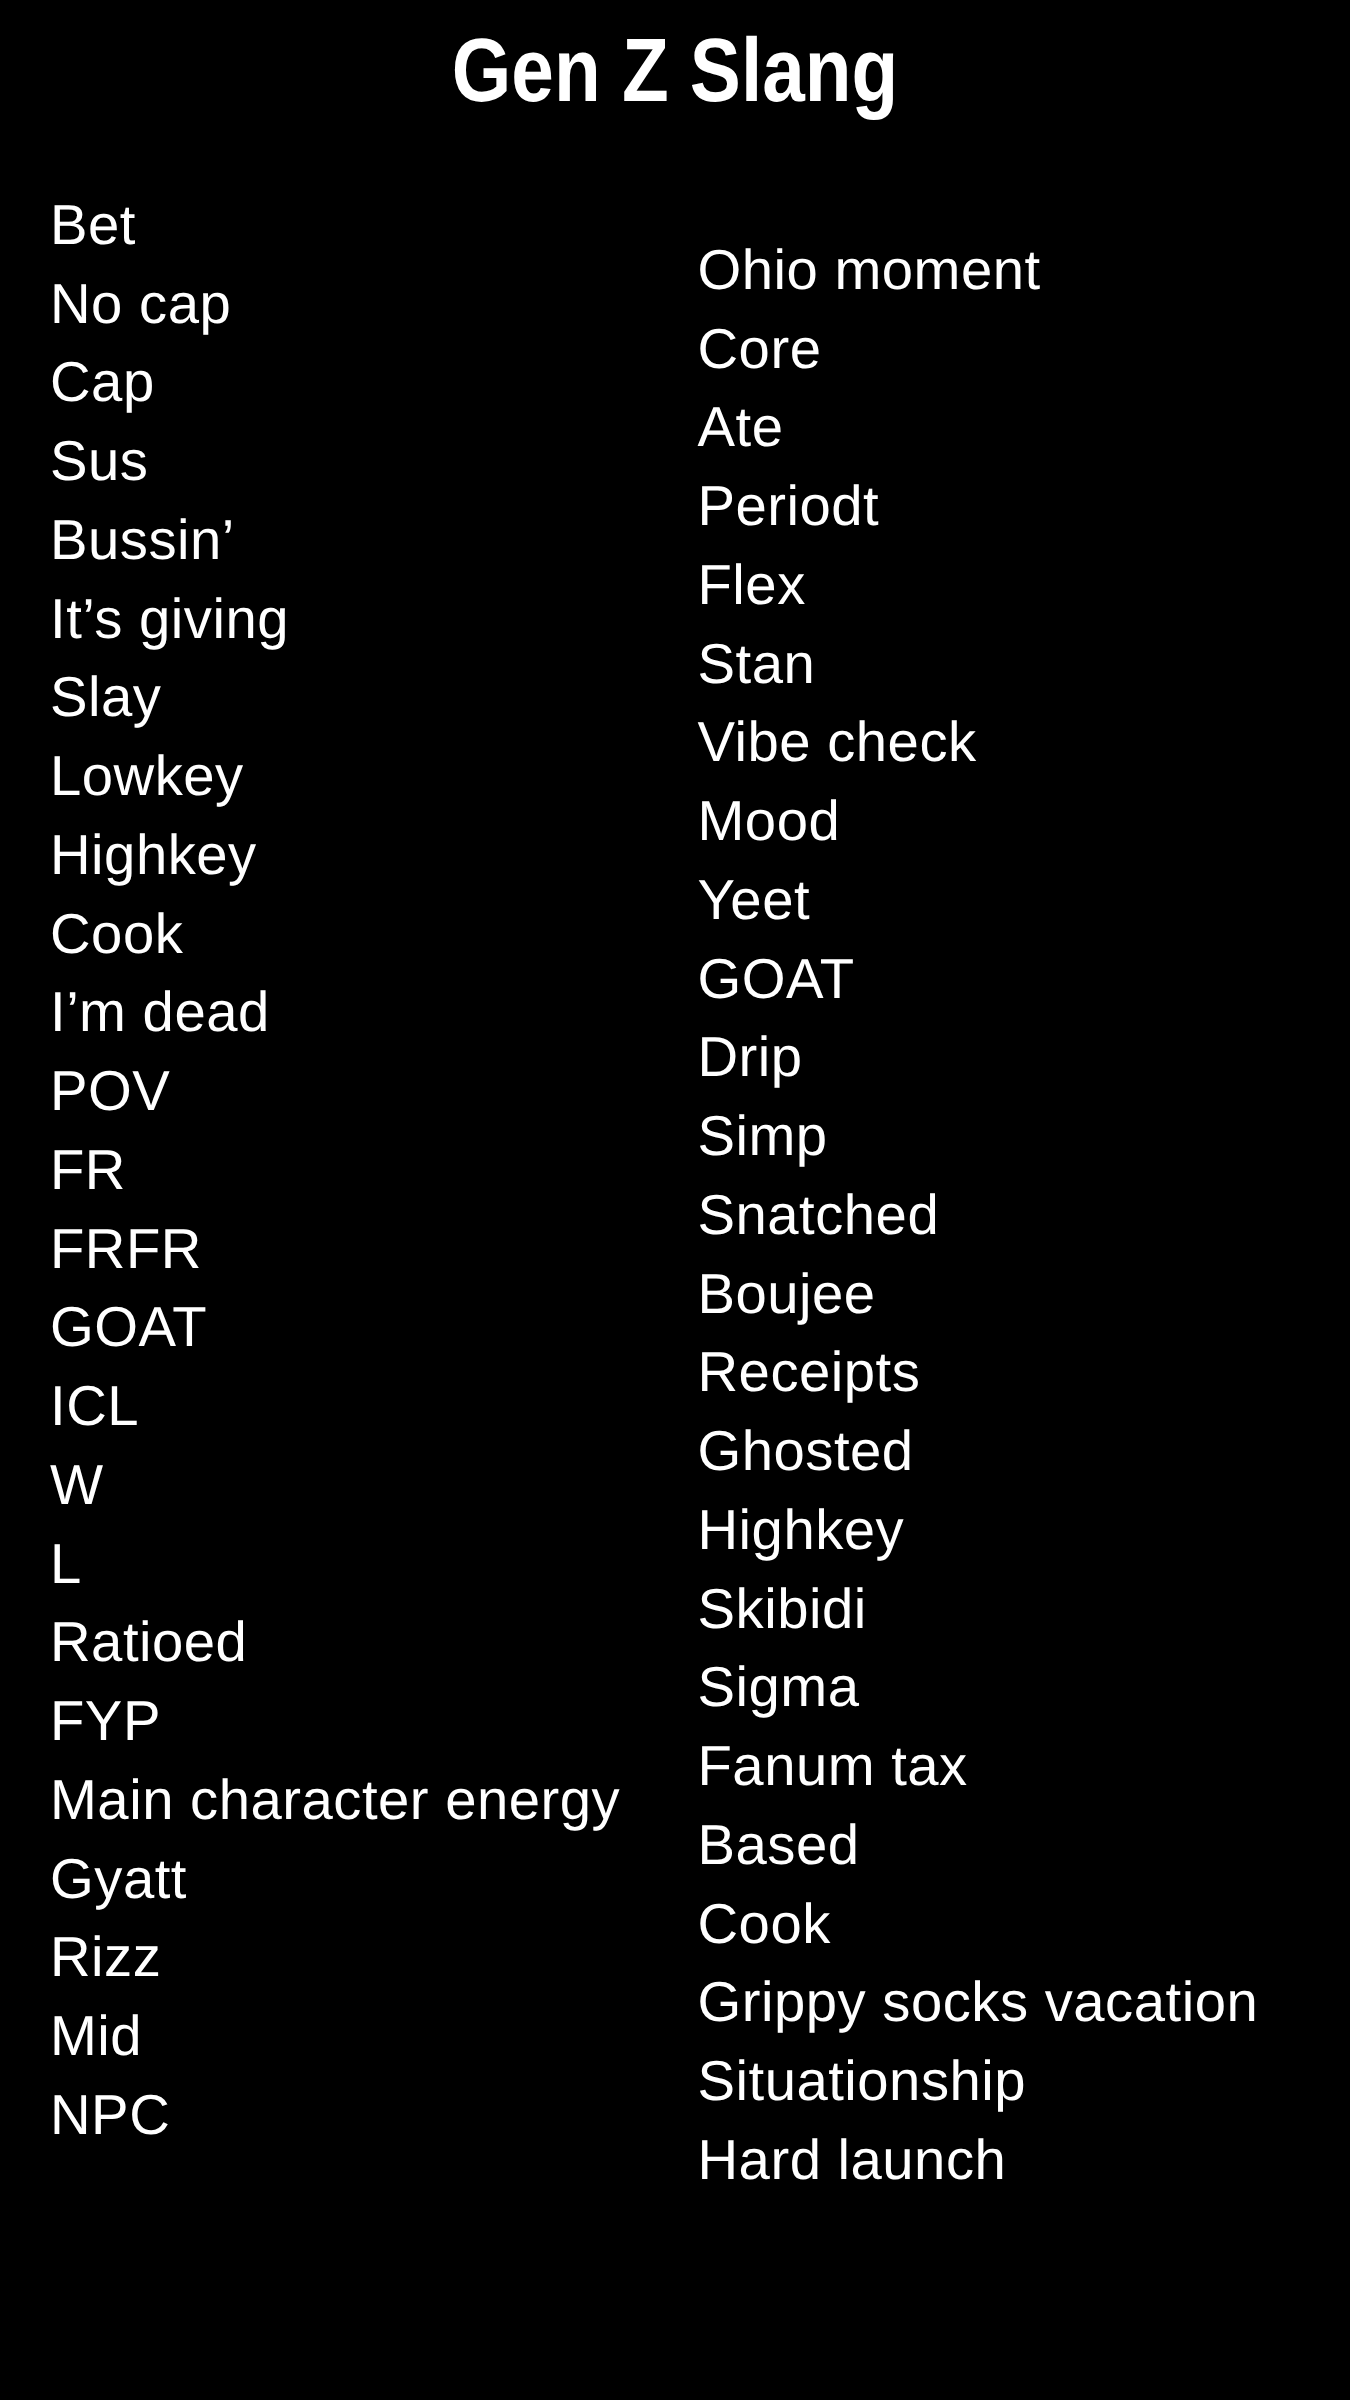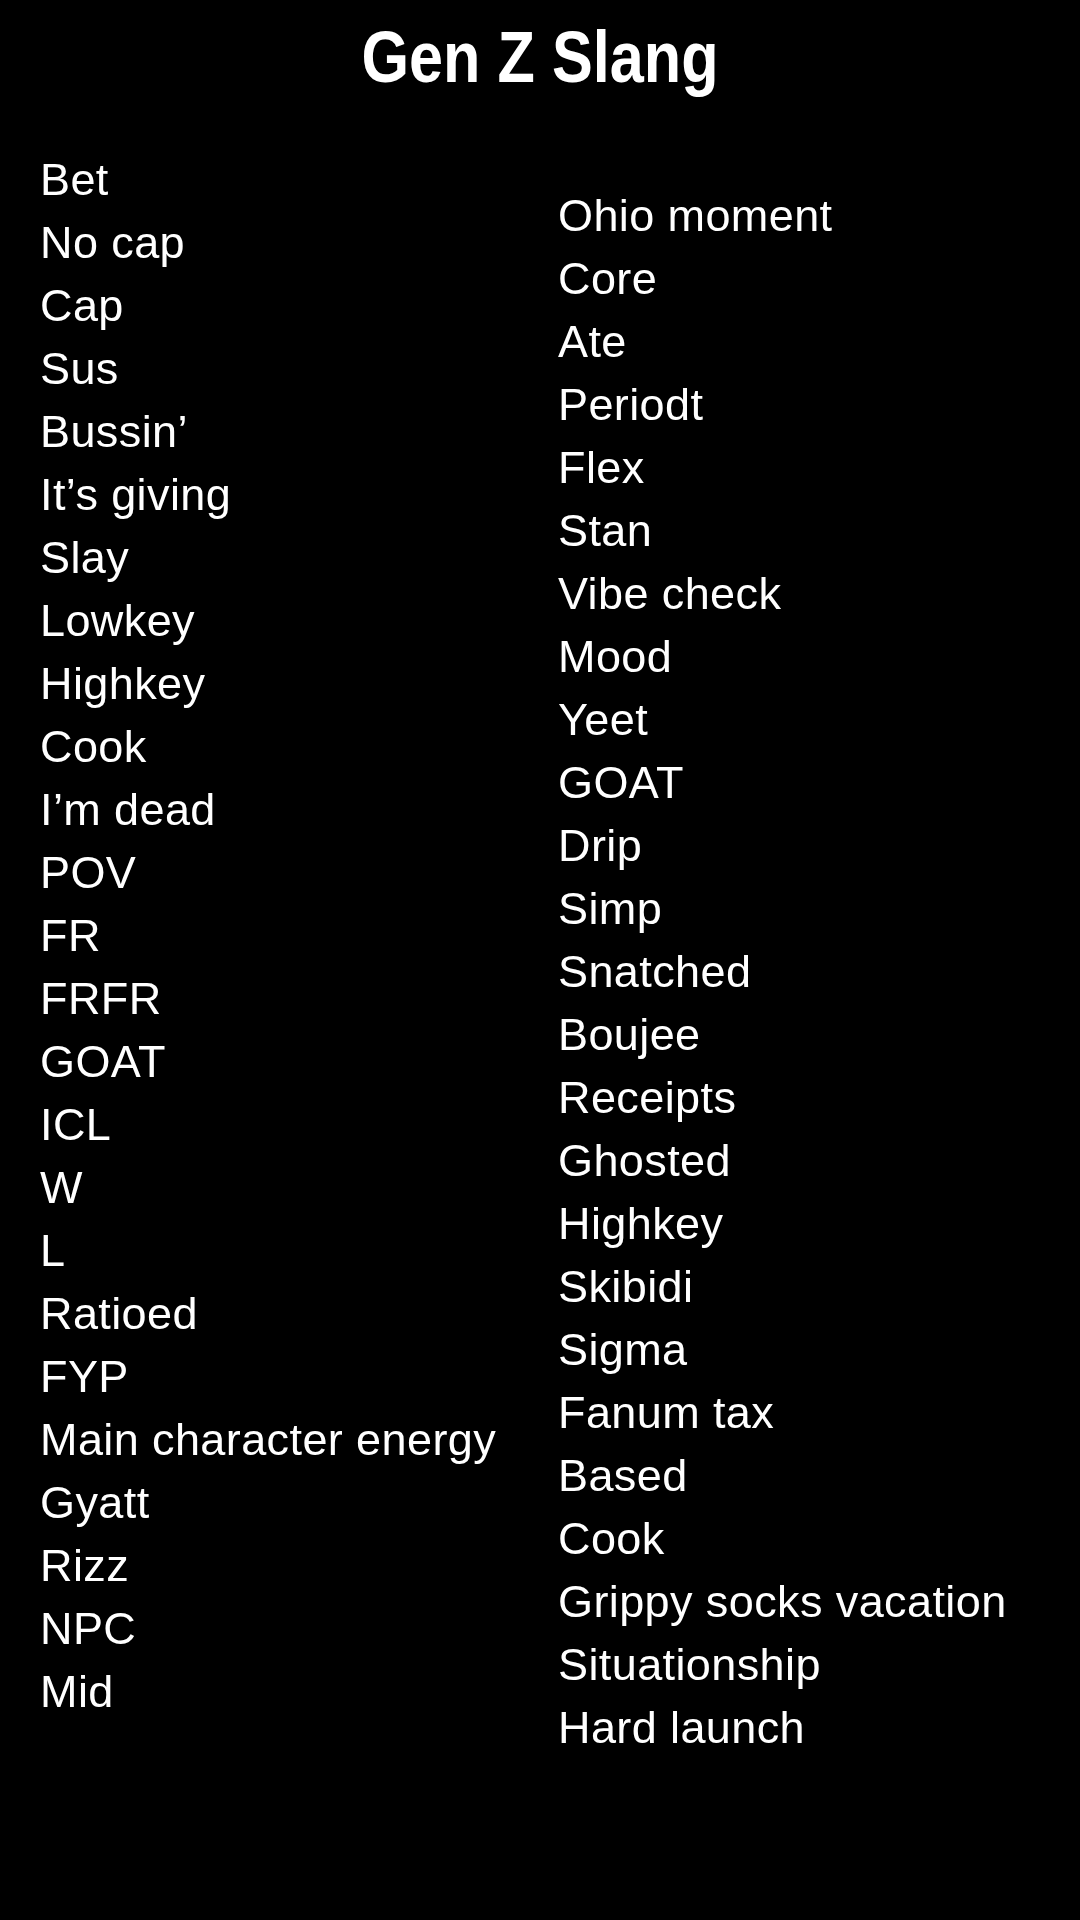--- a/index.html
+++ b/index.html
@@ -75,22 +75,22 @@
       <div class="item">FRFR</div>
       <div class="item">GOAT</div>
       <div class="item">ICL</div>
       <div class="item">W</div>
       <div class="item">L</div>
       <div class="item">Ratioed</div>
       <div class="item">FYP</div>
       <div class="item">Main character energy</div>
       <div class="item">Gyatt</div>
       <div class="item">Rizz</div>
+      <div class="item">Mid</div>
       <div class="item">NPC</div>
-      <div class="item">Mid</div>
     </div>
 
   <div class="col col-right">
       <div class="item">Ohio moment</div>
       <div class="item">Core</div>
       <div class="item">Ate</div>
       <div class="item">Periodt</div>
       <div class="item">Flex</div>
       <div class="item">Stan</div>
       <div class="item">Vibe check</div>

